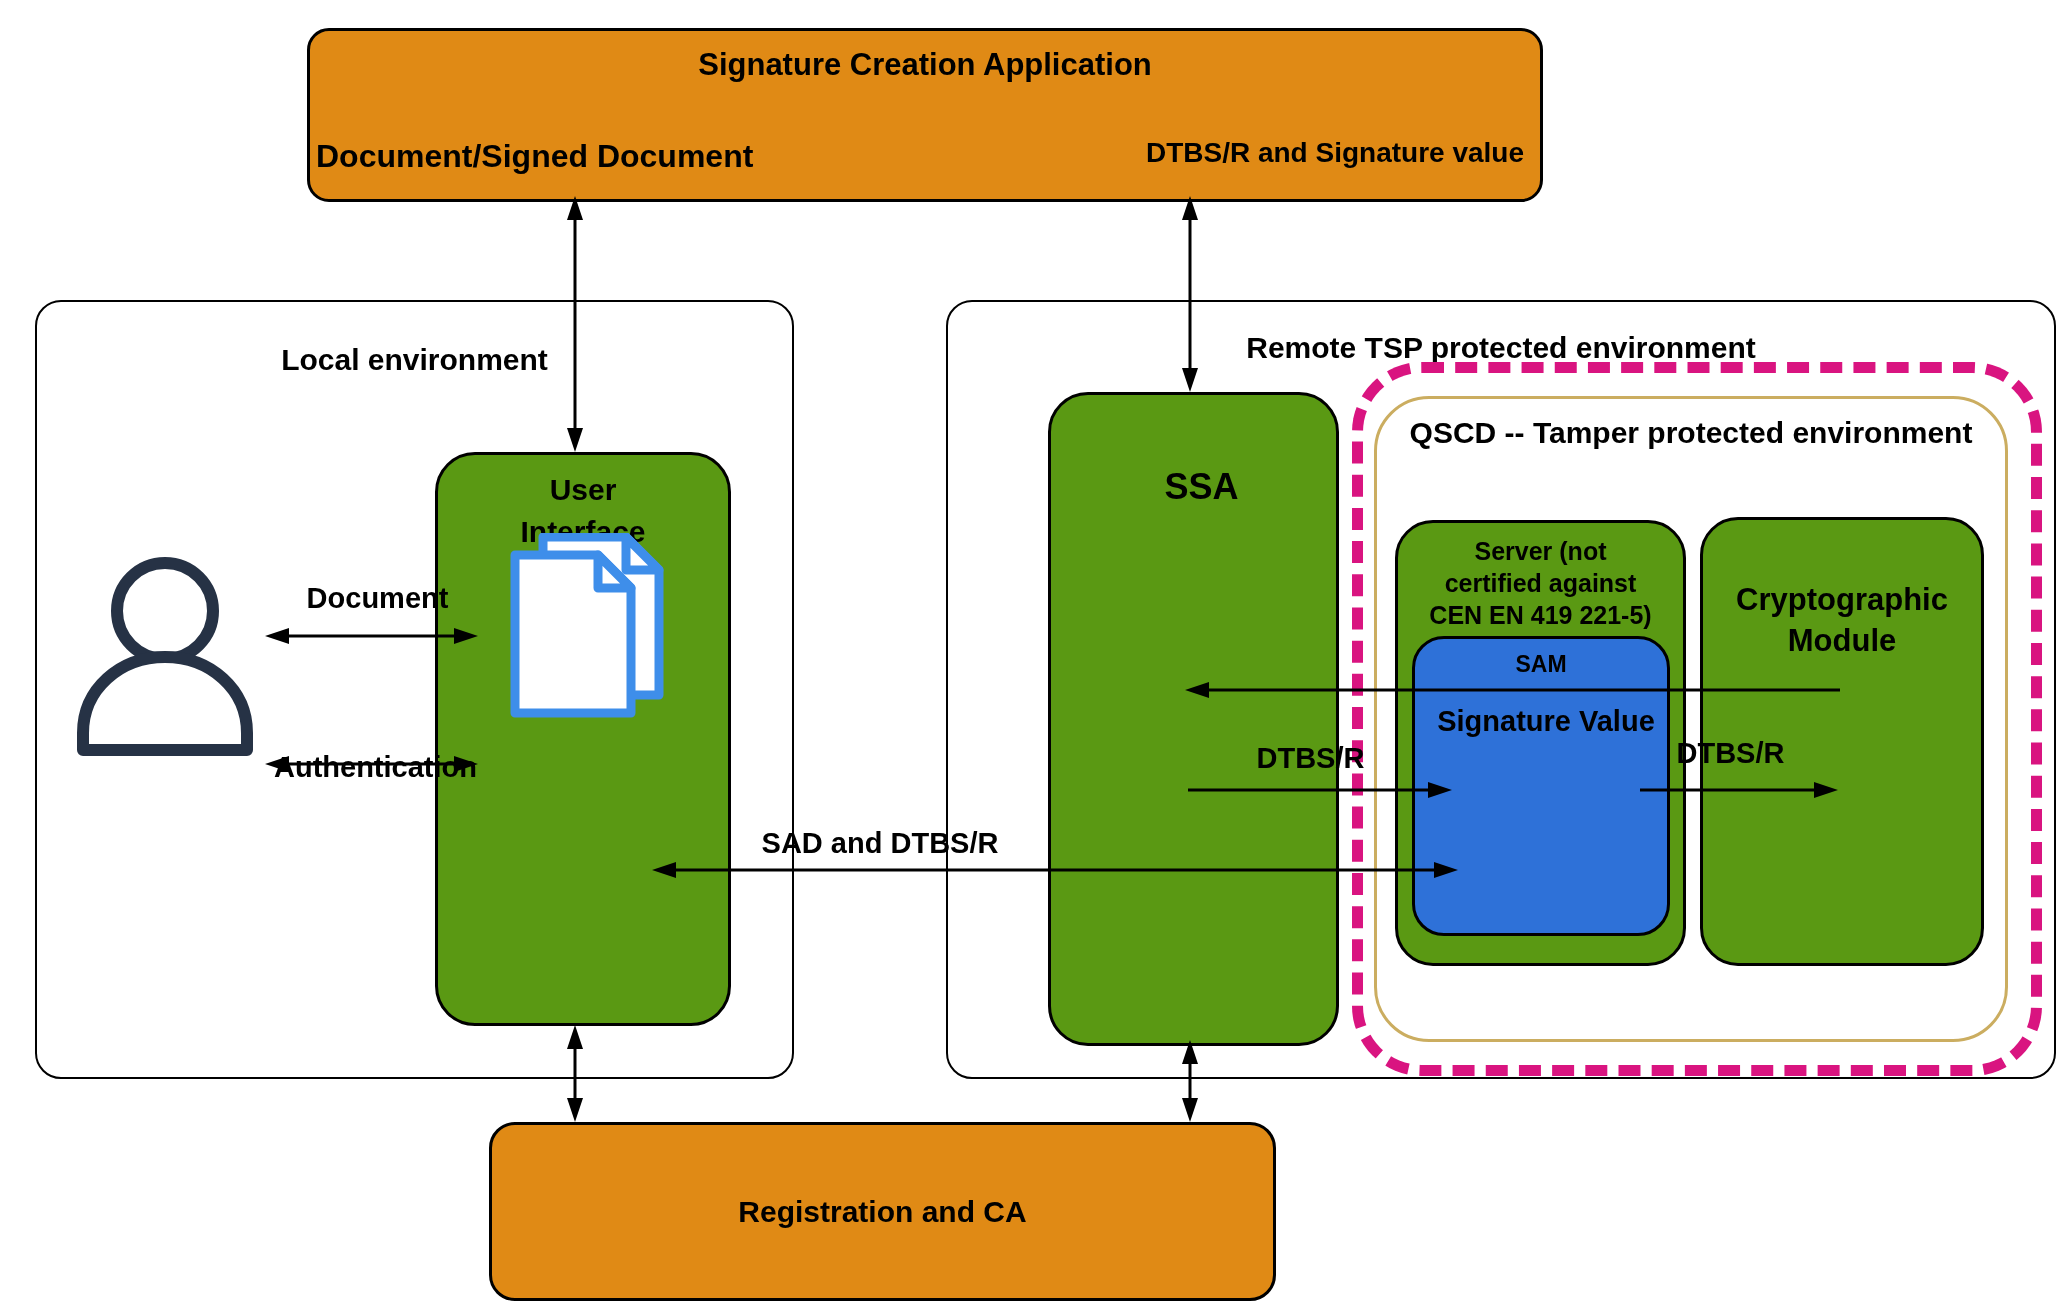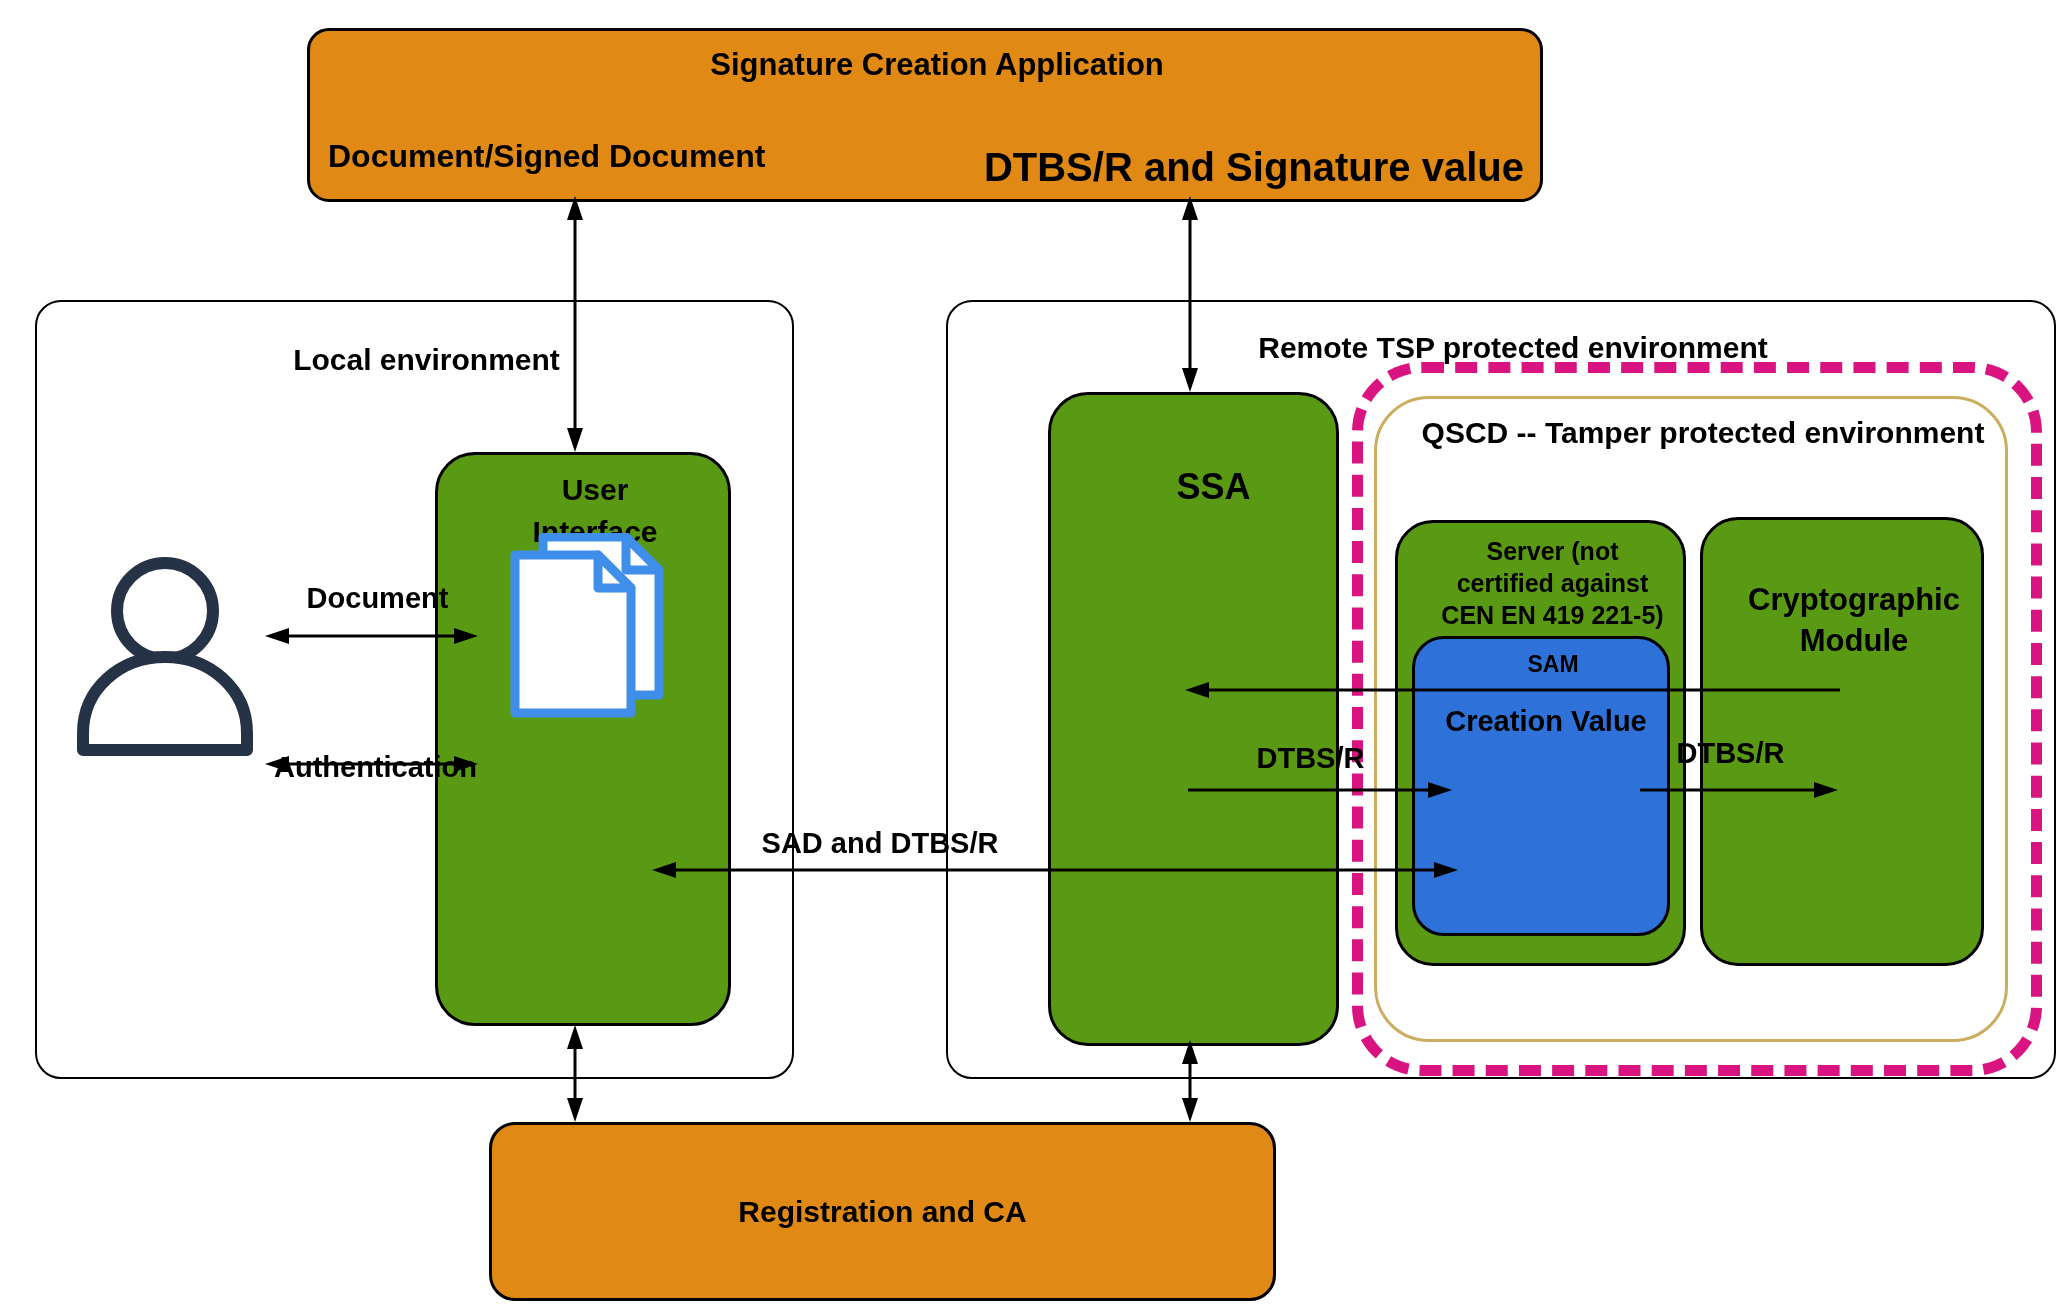--- a/index.html
+++ b/index.html
@@ -20,32 +20,31 @@
   }
   .node{
     position:absolute;
     border:3px solid #000;
   }
   .lbl{
     position:absolute;
     text-align:center;
     white-space:pre-line;
     line-height:1.32;
-    padding-left:12px;
   }
   .orange{background:#E08A15;}
   .green{background:#5A9913;}
   .blue{background:#2E71D8;}
   .yellow{background:#EAC968;}
 
   
   #top-box{left:307px;top:28px;width:1230px;height:168px;border-radius:22px;}
   #top-title{left:0;top:14px;width:100%;font-size:31px;}
   #top-left-label{left:6px;top:104px;font-size:32px;text-align:left;}
-  #top-right-label{right:16px;top:110px;font-size:40px;text-align:center;}
+  #top-right-label{right:16px;top:104px;font-size:28px;text-align:center;}
 
   
   #local-env{left:35px;top:300px;width:755px;height:775px;}
   #local-env-label{left:0;top:38px;width:100%;font-size:30px;}
   #remote-env{left:946px;top:300px;width:1106px;height:775px;}
   #remote-env-label{left:0;top:26px;width:100%;font-size:30px;}
 
   
   #qscd-dashed{
     position:absolute;left:1352px;top:362px;width:668px;height:692px;
@@ -219,17 +218,17 @@
     <g>
       <line x1="1190" y1="1060" x2="1190" y2="1102" stroke="#000" stroke-width="3"></line>
       <polygon points="1190,1040 1182,1064 1198,1064" fill="#000"></polygon>
       <polygon points="1190,1122 1182,1098 1198,1098" fill="#000"></polygon>
     </g>
   </svg>
 
   <div class="flow-lbl" id="lbl-document">Document</div>
   <div class="flow-lbl" id="lbl-authentication">Authentication</div>
   <div class="flow-lbl" id="lbl-sad">SAD and DTBS/R</div>
-  <div class="flow-lbl" id="lbl-signature-value">Creation Value</div>
+  <div class="flow-lbl" id="lbl-signature-value">Signature Value</div>
   <div class="flow-lbl" id="lbl-dtbsr-left">DTBS/R</div>
   <div class="flow-lbl" id="lbl-dtbsr-right">DTBS/R</div>
 
 </div>
 
 </body></html>

